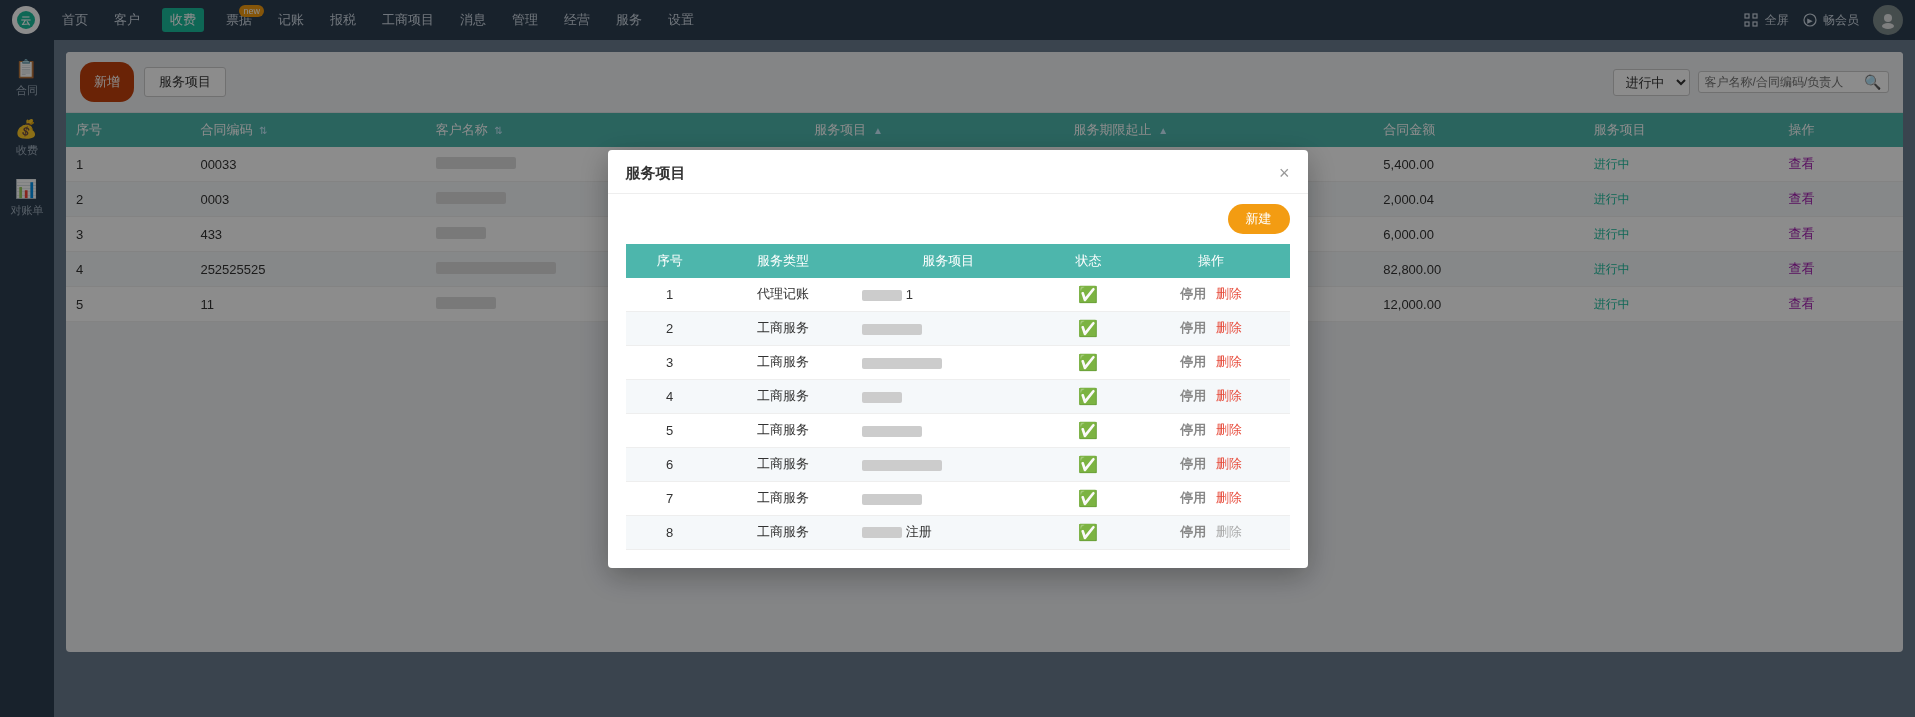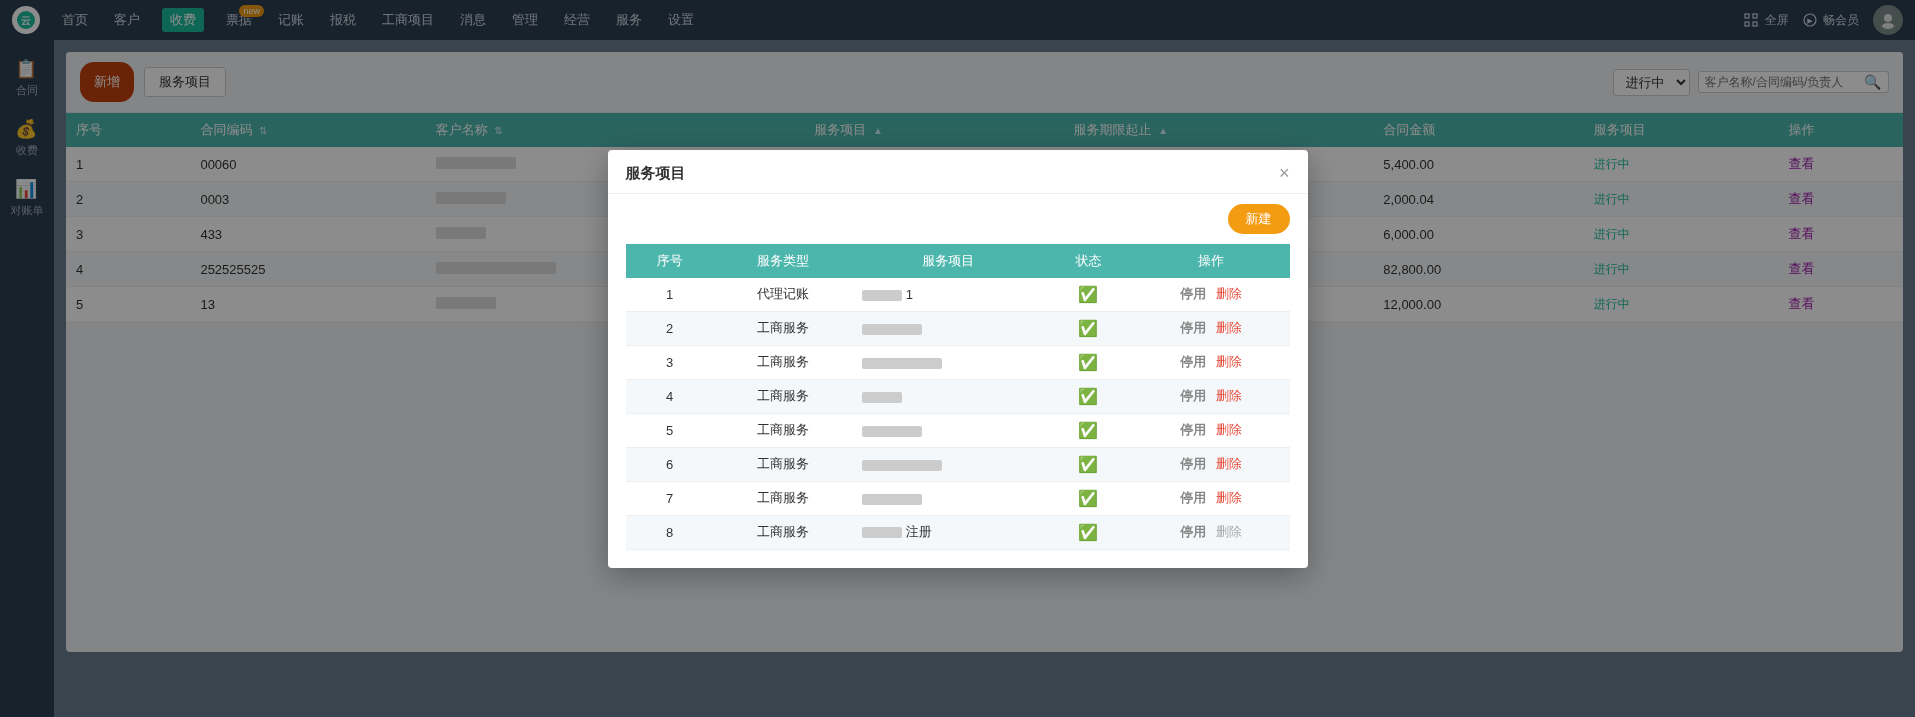--- a/index.html
+++ b/index.html
@@ -267,21 +267,21 @@
             <th>服务项目 <span class="sort-arrows">▲</span></th>
             <th>服务期限起止 <span class="sort-arrows">▲</span></th>
             <th>合同金额</th>
             <th>服务项目</th>
             <th>操作</th>
           </tr>
         </thead>
         <tbody>
           <tr>
             <td>1</td>
-            <td>00060</td>
+            <td>00033</td>
             <td><span class="blurred" style="width:80px">&nbsp;</span></td>
             <td>小规模记账</td>
             <td>202305-202404</td>
             <td>5,400.00</td>
             <td><span class="status-tag">进行中</span></td>
             <td><span class="action-link">查看</span></td>
           </tr>
           <tr>
             <td>2</td>
             <td>0003</td>
@@ -307,21 +307,21 @@
             <td>252525525</td>
             <td><span class="blurred" style="width:120px">&nbsp;</span></td>
             <td>一般纳税人...</td>
             <td>201807-202403</td>
             <td>82,800.00</td>
             <td><span class="status-tag">进行中</span></td>
             <td><span class="action-link">查看</span></td>
           </tr>
           <tr>
             <td>5</td>
-            <td>13</td>
+            <td>11</td>
             <td><span class="blurred" style="width:60px">&nbsp;</span></td>
             <td>小规模记账</td>
             <td>202303-202402</td>
             <td>12,000.00</td>
             <td><span class="status-tag">进行中</span></td>
             <td><span class="action-link">查看</span></td>
           </tr>
         </tbody>
       </table>
     </div>

